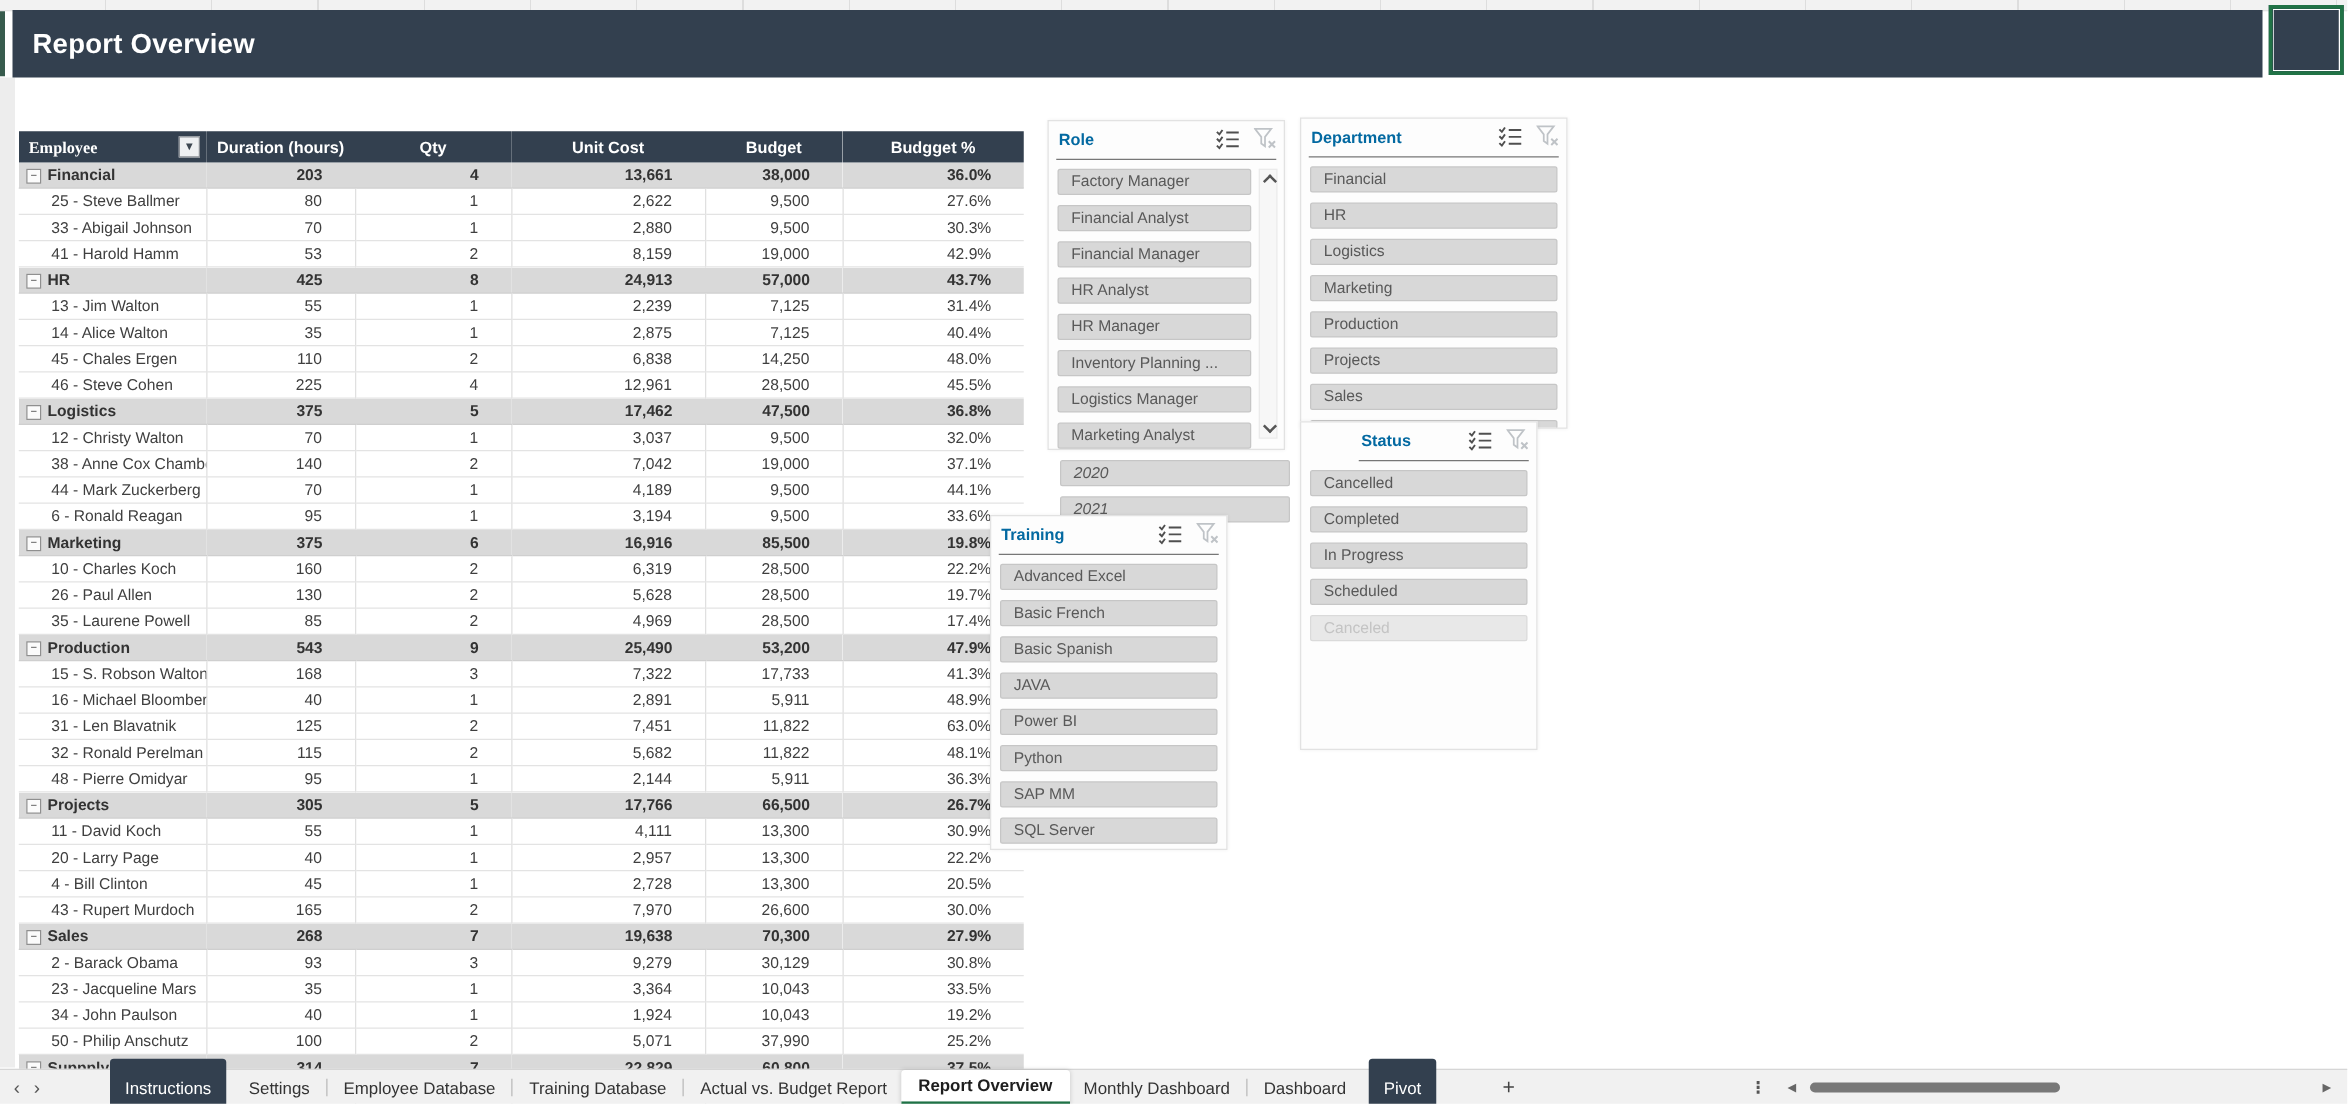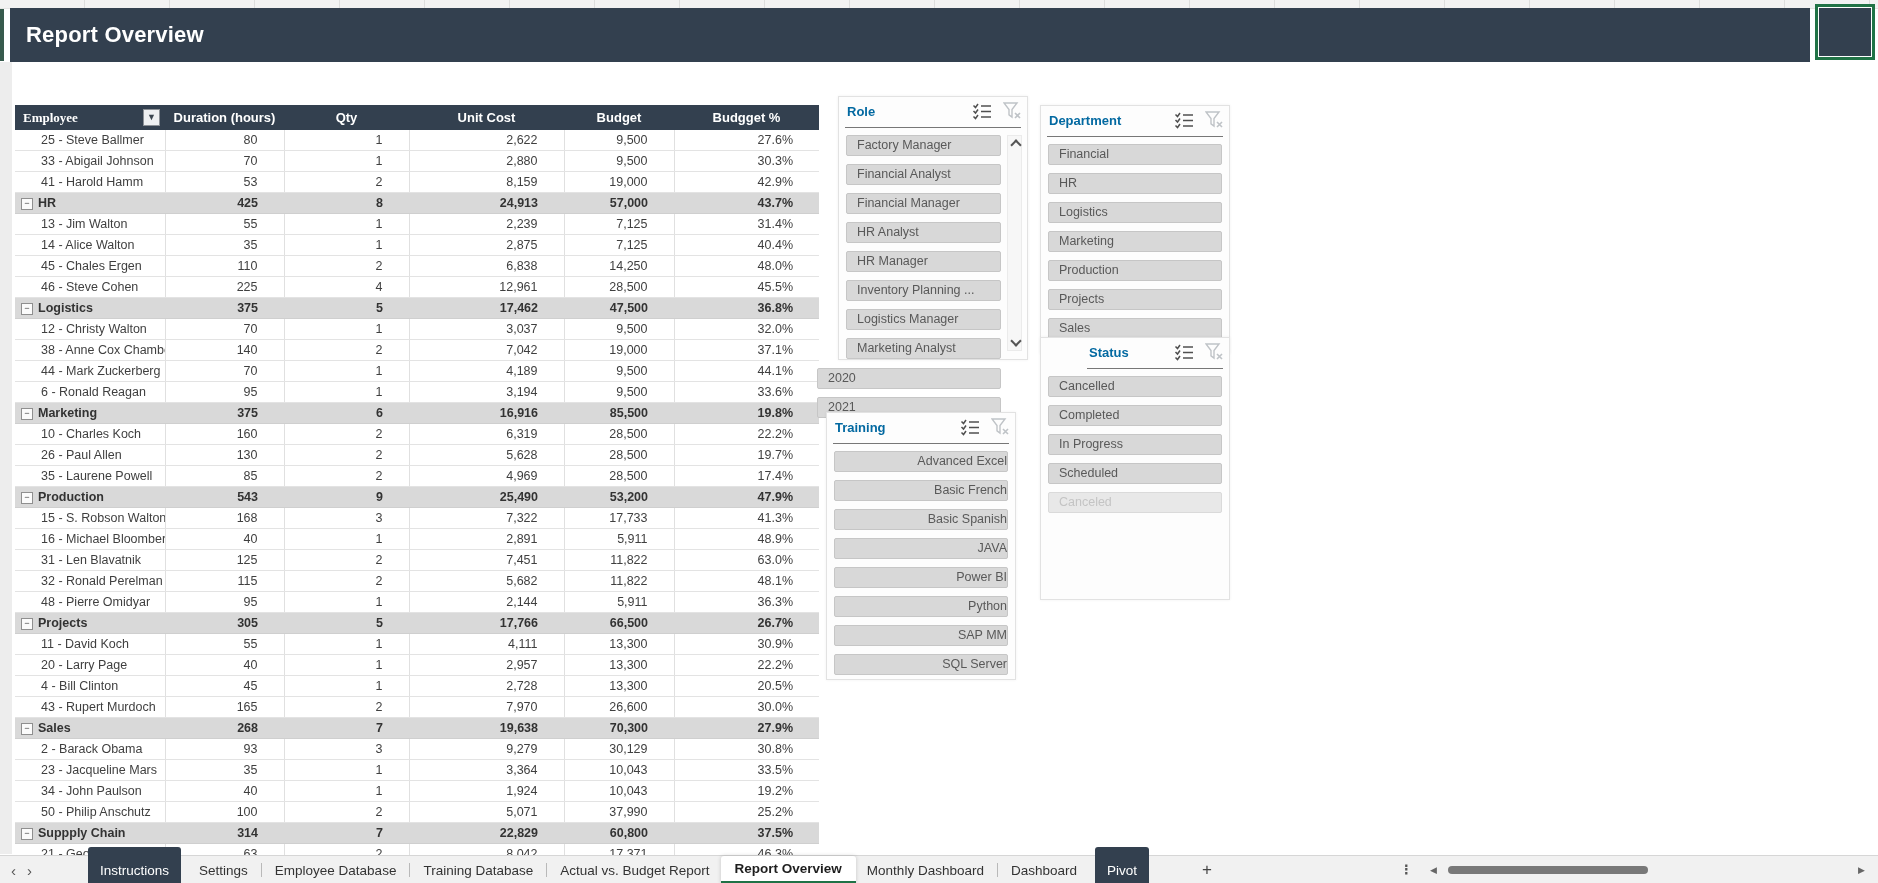--- a/index.html
+++ b/index.html
@@ -73,25 +73,25 @@
   .slicer-item.disabled{background:#e8e8e8;border-color:#dadada;color:#c4c4c4;cursor:default;}
   .role-items{right:26px;}
   .vscroll{
     position:absolute;right:5px;top:38px;bottom:8px;width:15px;background:#f7f7f7;
     border:1px solid #ebebeb;box-sizing:border-box;
   }
   .vchev{position:absolute;left:4px;width:6px;height:6px;border-right:2px solid #555;border-bottom:2px solid #555;}
   .vchev.up{top:5px;transform:rotate(-135deg);}
   .vchev.down{bottom:5px;transform:rotate(45deg);}
   
-  .year-items{position:absolute;left:817px;top:368px;width:184px;}
+  .year-items{position:absolute;left:848px;top:368px;width:184px;font-style:italic;}
   .year-items .slicer-item{margin-bottom:8px;}
   #role-slicer{left:838px;top:96px;width:190px;height:264px;z-index:2;}
-  #training-slicer{left:826px;top:412px;width:190px;height:268px;z-index:3;text-align:right;}
-  #department-slicer{left:1040px;top:105px;width:190px;height:249px;overflow:hidden;z-index:2;}
+  #training-slicer{left:792px;top:412px;width:190px;height:268px;z-index:3;}
+  #department-slicer{left:1040px;top:94px;width:214px;height:249px;overflow:hidden;z-index:2;}
   #status-slicer{left:1040px;top:337px;width:190px;height:263px;z-index:3;padding-left:40px;}
   
   .tabbar{
     position:absolute;left:0;top:855px;width:1878px;height:28px;background:#f1f1f1;
     border-top:1px solid #d6d6d6;display:flex;align-items:center;font-size:13.5px;color:#333;
   }
   .sheet-nav{color:#555;font-size:15px;padding:0 11px;cursor:pointer;user-select:none;}
   .tabs{display:flex;align-items:center;height:100%;margin-left:38px;}
   .tab{padding:0 11px;height:100%;display:flex;align-items:center;cursor:pointer;white-space:nowrap;}
   .tab.pill{
@@ -135,20 +135,28 @@
         <span class="filter-btn">▼</span>
       </th>
       <th>Duration (hours)</th>
       <th>Qty</th>
       <th>Unit Cost</th>
       <th>Budget</th>
       <th>Budgget %</th>
     </tr>
   </thead>
   <tbody>
+  <tr class="group">
+    <td><span class="collapse-box">−</span><span>Financial</span></td>
+    <td class="num">203</td>
+    <td class="num">4</td>
+    <td class="num">13,661</td>
+    <td class="num">38,000</td>
+    <td class="num">36.0%</td>
+  </tr>
 
   <tr class="detail">
     <td>25 - Steve Ballmer</td>
     <td class="num">80</td>
     <td class="num">1</td>
     <td class="num">2,622</td>
     <td class="num">9,500</td>
     <td class="num">27.6%</td>
   </tr>
 

